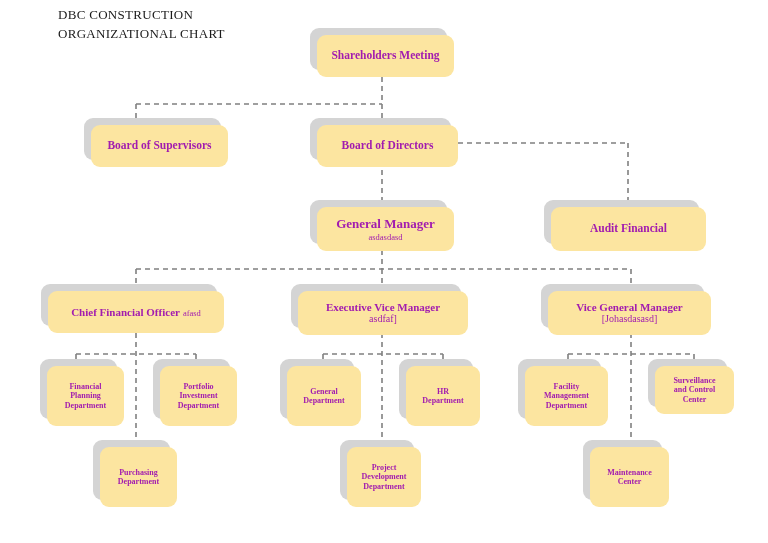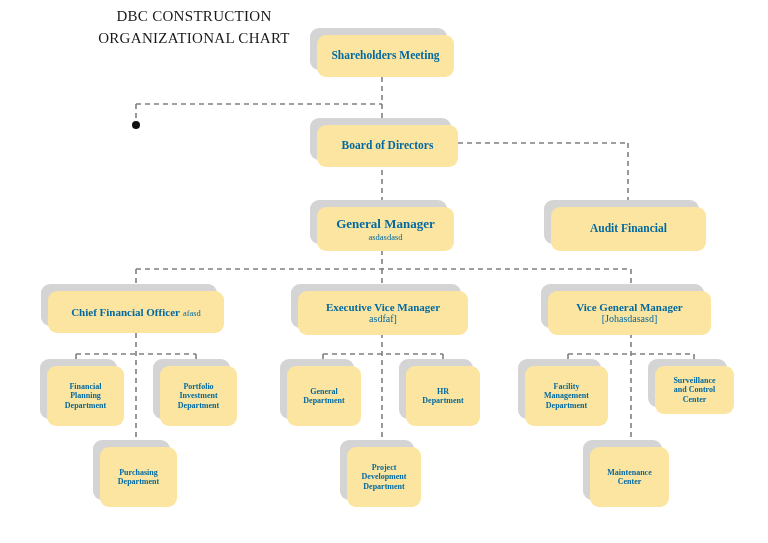--- a/index.html
+++ b/index.html
@@ -12,26 +12,26 @@
   }
   #chart-root {
     position: relative;
     width: 768px;
     height: 543px;
     background: #ffffff;
     overflow: hidden;
   }
   #title-block {
     position: absolute;
-    left: 74px;
+    left: 58px;
     top: 6px;
     width: 240px;
-    text-align: center;
+    text-align: left;
     font-family: "Liberation Serif", "DejaVu Serif", serif;
-    font-size: 15px;
+    font-size: 13px;
     letter-spacing: 0.3px;
     color: #1a1a1a;
     line-height: 1.45;
   }
   #title-block .tline { display: block; white-space: nowrap; }
 
   #connector-layer {
     position: absolute;
     left: 0; top: 0;
     width: 768px;
@@ -58,21 +58,21 @@
     top: 0;
     width: 100%;
     height: 100%;
     background: #fce5a0;
     border-radius: 9px;
     display: flex;
     flex-direction: column;
     align-items: center;
     justify-content: center;
     text-align: center;
-    color: #0369a1;
+    color: #a21caf;
     padding: 2px 4px;
     box-sizing: border-box;
   }
   .lbl {
     font-family: "Liberation Serif", "DejaVu Serif", serif;
     font-weight: bold;
     line-height: 1.18;
   }
   .sub {
     font-family: "Liberation Serif", "DejaVu Serif", serif;
@@ -162,20 +162,26 @@
   <div class="dot" style="left:690px; top:362px;"></div>
   <div class="dot" style="left:627px; top:443px;"></div>
 
   <div class="node tier1" style="left:317px; top:35px; width:137px; height:42px;">
     <div class="shadow"></div>
     <div class="face">
       <span class="lbl">Shareholders Meeting</span>
     </div>
   </div>
 
+  <div class="node tier1" style="left:91px; top:125px; width:137px; height:42px;">
+    <div class="shadow"></div>
+    <div class="face">
+      <span class="lbl">Board of Supervisors</span>
+    </div>
+  </div>
 
   <div class="node tier1" style="left:317px; top:125px; width:141px; height:42px;">
     <div class="shadow"></div>
     <div class="face">
       <span class="lbl">Board of Directors</span>
     </div>
   </div>
 
   <div class="node tier2" style="left:317px; top:207px; width:137px; height:44px;">
     <div class="shadow"></div>

